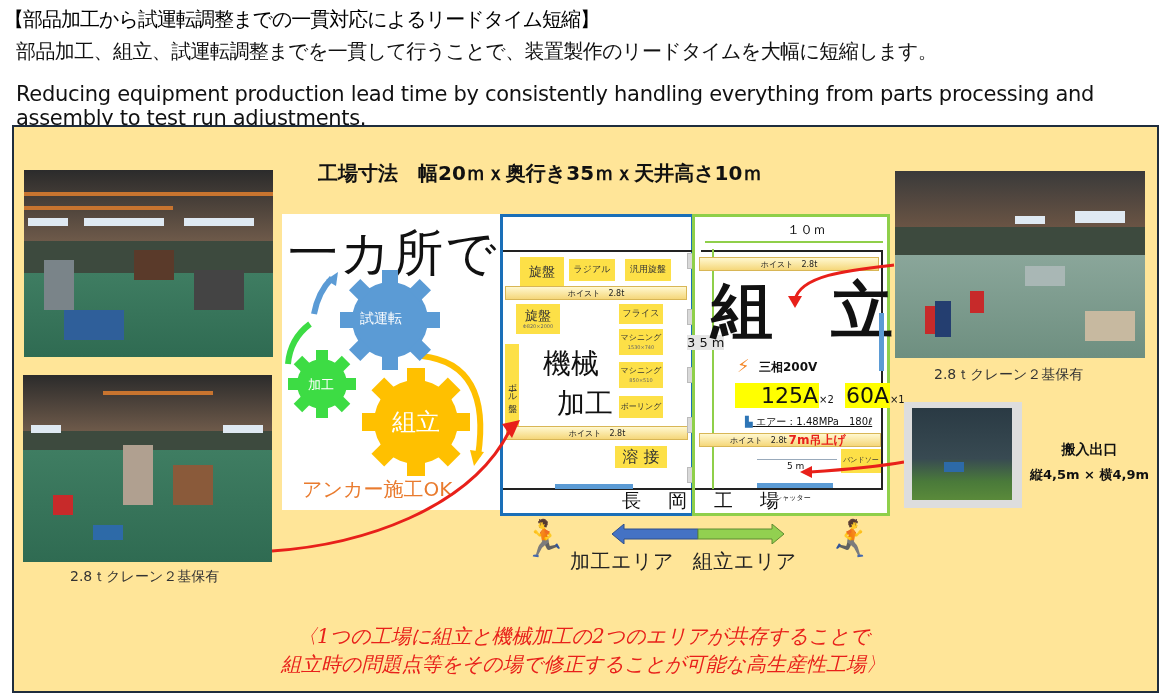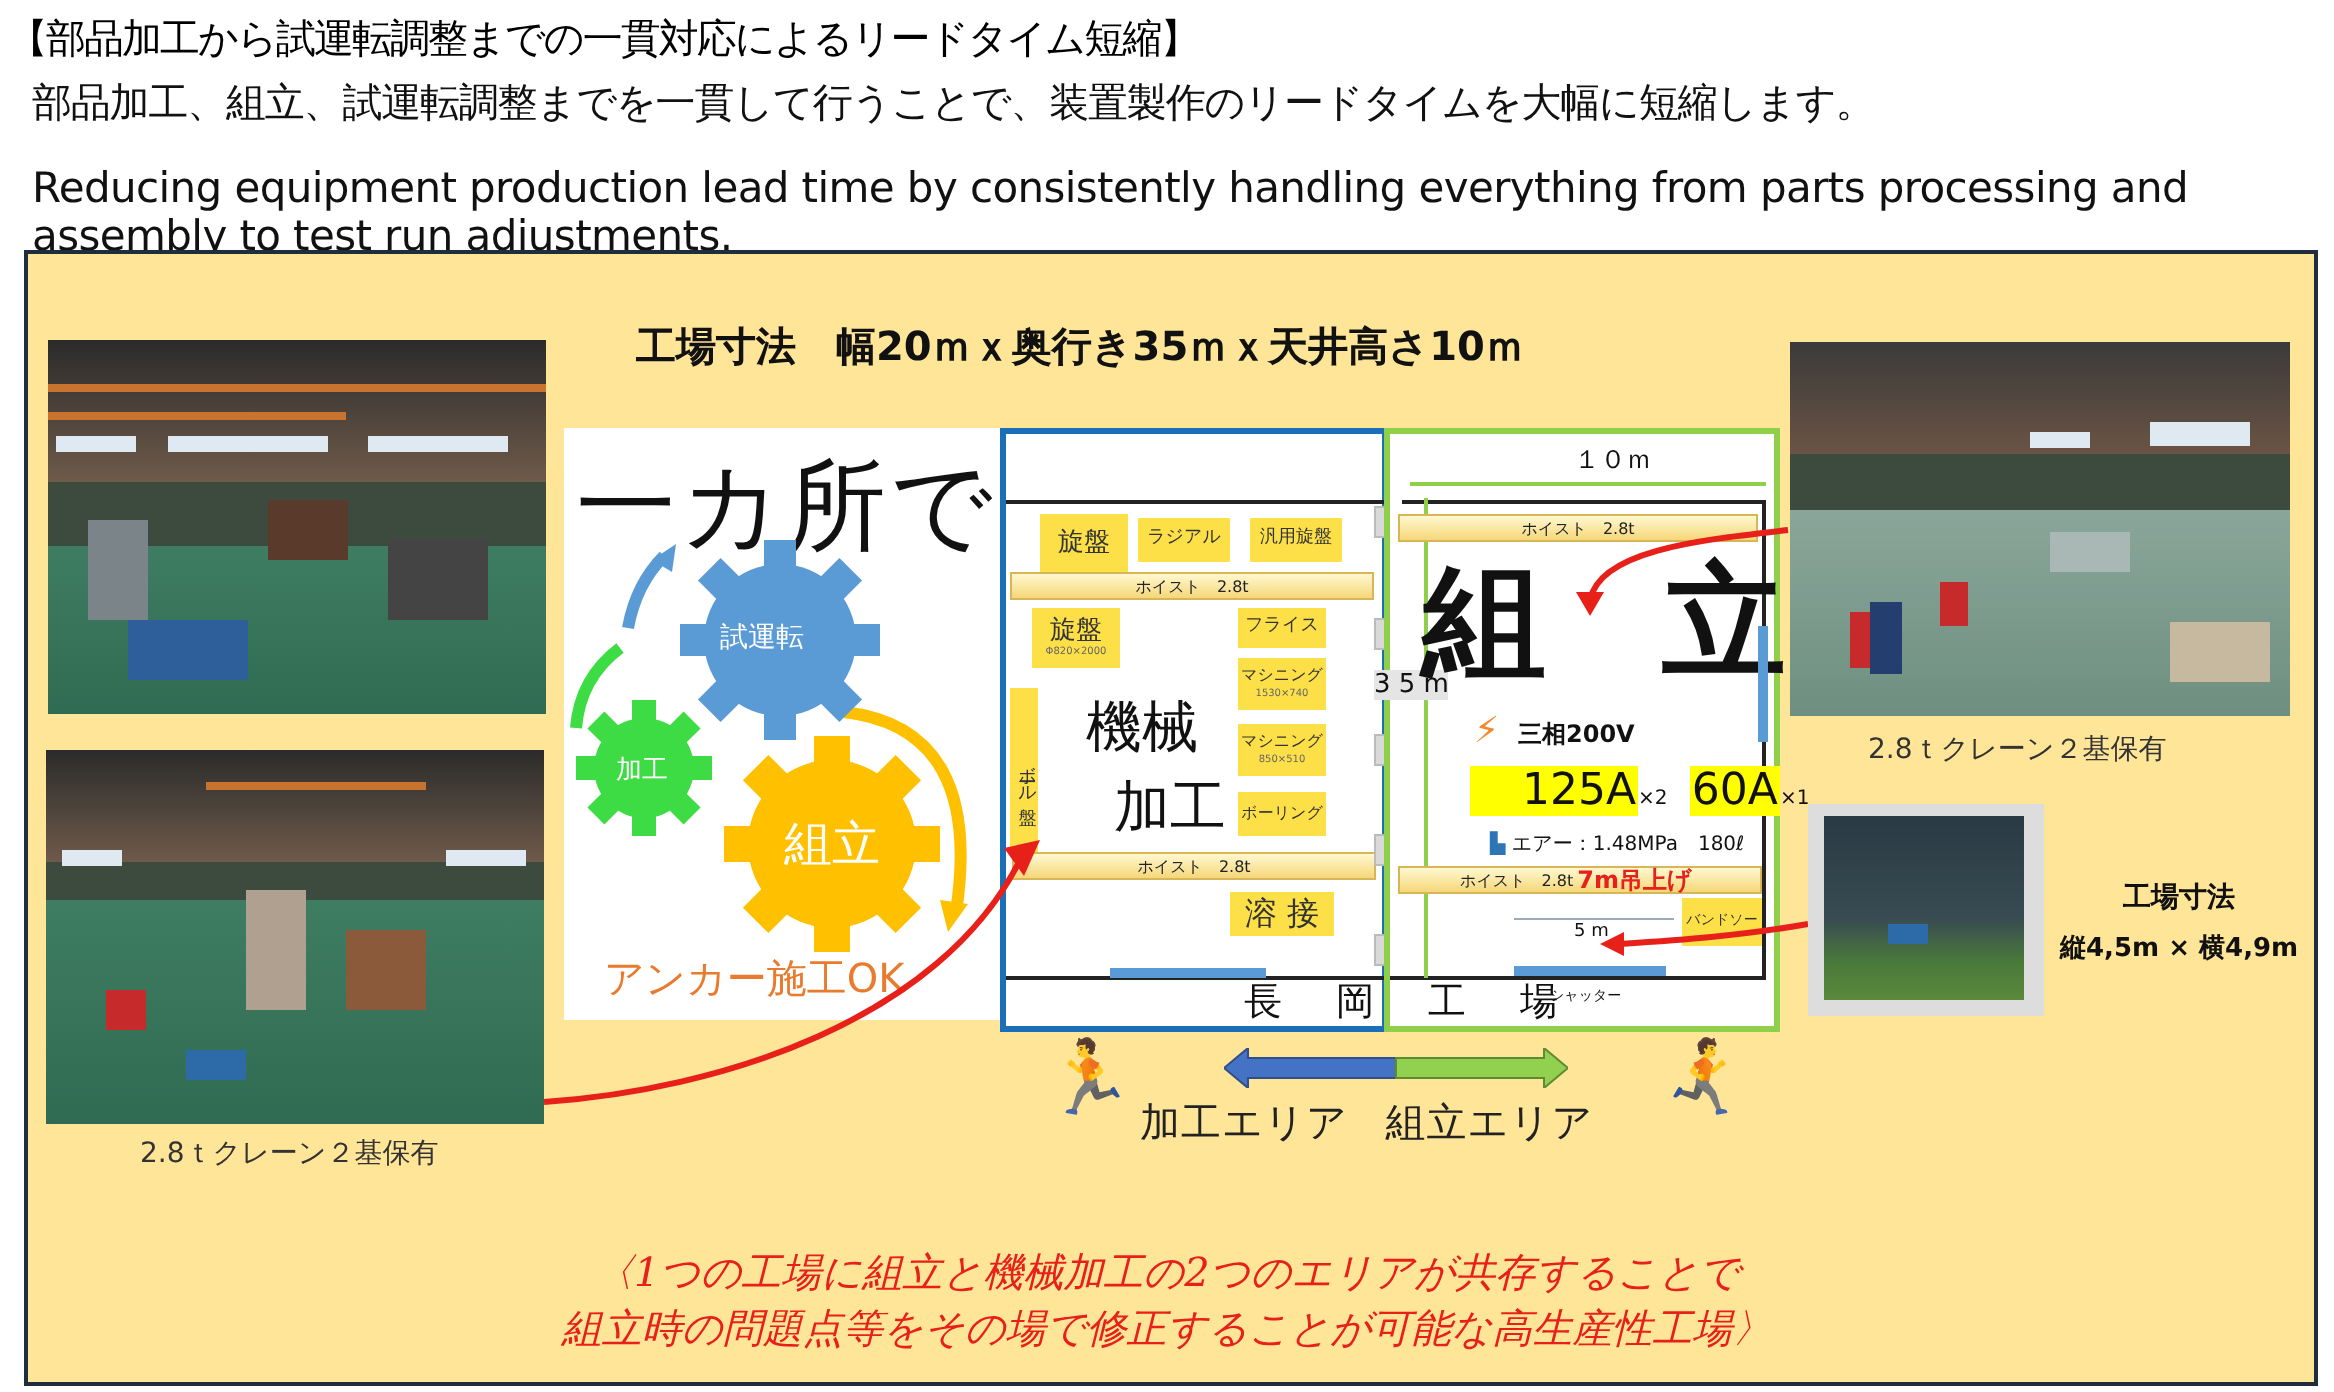--- a/index.html
+++ b/index.html
@@ -204,21 +204,21 @@
   <div style="position:absolute;left:-8px;top:118px;font-size:13px;background:#e5e5e5;">3 5 m</div>
   <div class="hoist" style="left:4px;top:40px;width:180px;">ホイスト　2.8t</div>
   <div style="position:absolute;left:16px;top:52px;font-size:62px;font-weight:bold;letter-spacing:-2px;white-space:pre;text-align:center;">組　立</div>
   <div style="position:absolute;left:184px;top:96px;width:5px;height:58px;background:#5b9bd5;"></div>
   <div style="position:absolute;left:42px;top:138px;font-size:18px;color:#f4882a;">⚡</div>
   <div style="position:absolute;left:64px;top:142px;font-size:12px;font-weight:bold;">三相200V</div>
   <div style="position:absolute;left:40px;top:166px;white-space:nowrap;">
     <span class="spec-hl" style="font-size:22px;padding-left:26px;">125A</span><span style="font-size:10px;">×2</span>
     <span class="spec-hl" style="font-size:22px;margin-left:6px;">60A</span><span style="font-size:10px;">×1</span>
   </div>
-  <div style="position:absolute;left:50px;top:198px;font-size:10px;white-space:nowrap;"><span style="color:#2e75b6;">▙</span> <span>エアー：1.48MPa　180ℓ</span></div>
+  <div style="position:absolute;left:50px;top:198px;font-size:10px;white-space:nowrap;text-decoration:underline;"><span style="color:#2e75b6;">▙</span> <span>エアー：1.48MPa　180ℓ</span></div>
   <div class="hoist" style="left:4px;top:216px;width:182px;justify-content:flex-start;padding-left:30px;">
       <span>ホイスト　2.8t</span>
       <span style="color:#e8201a;font-size:12px;font-weight:bold;margin-left:2px;">7m吊上げ</span>
     </div>
   <div class="mbox" style="left:146px;top:232px;width:40px;height:24px;font-size:7px;">
       <span>バンドソー</span>
     </div>
   <div style="position:absolute;left:62px;top:242px;width:80px;height:1px;background:#9ab;"></div>
   <div style="position:absolute;left:92px;top:244px;font-size:9px;">5 m</div>
   <div class="shutter" style="left:62px;top:266px;width:76px;"></div>
@@ -257,18 +257,18 @@
 <div class="abs area-labels">
   <span>加工エリア</span>
   <span style="margin-left:12px;">組立エリア</span>
 </div>
 
 <div class="abs entrance">
   <div style="position:absolute;left:8px;top:6px;width:100px;height:92px;background:linear-gradient(180deg,#2a3a44 0%,#384a52 55%,#4a7a3a 80%,#5a8a3a 100%);"></div>
   <div style="position:absolute;left:40px;top:60px;width:20px;height:10px;background:#2d6aa8;"></div>
 </div>
 <div class="abs entrance-text">
-  <div style="font-size:14px;">工場寸法</div>
+  <div style="font-size:14px;">搬入出口</div>
   <div>縦4,5m × 横4,9m</div>
 </div>
 
 <div class="abs conclusion" style="top:622px;">〈1つの工場に組立と機械加工の2つのエリアが共存することで</div>
 <div class="abs conclusion" style="top:650px;">組立時の問題点等をその場で修正することが可能な高生産性工場〉</div>
 
 </body></html>

